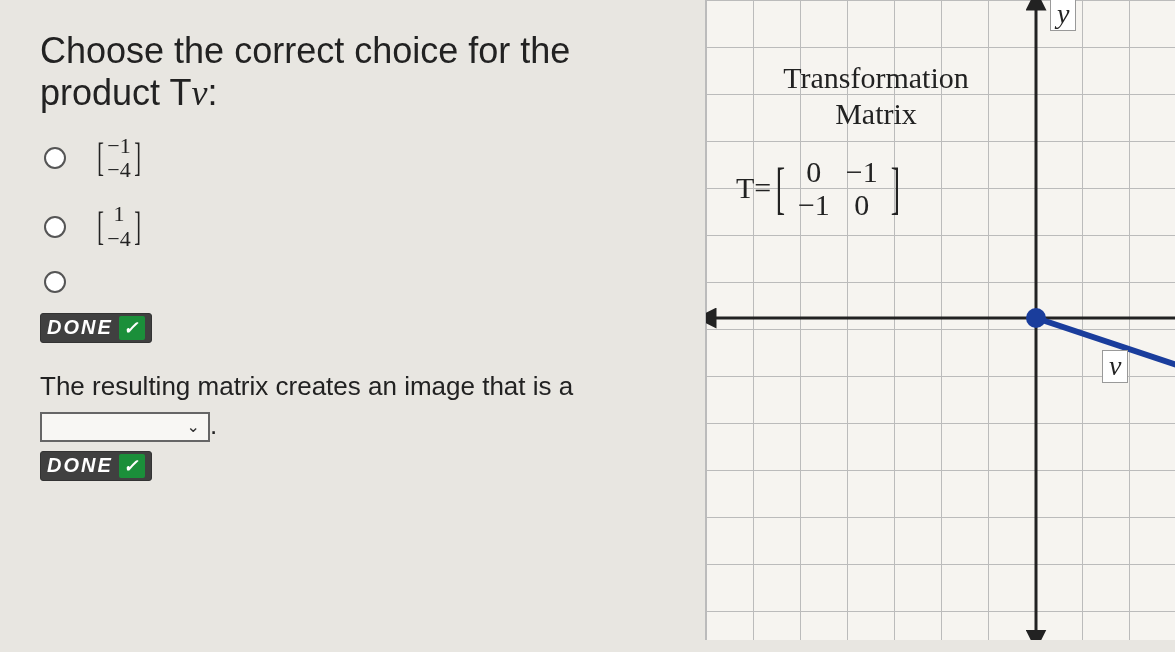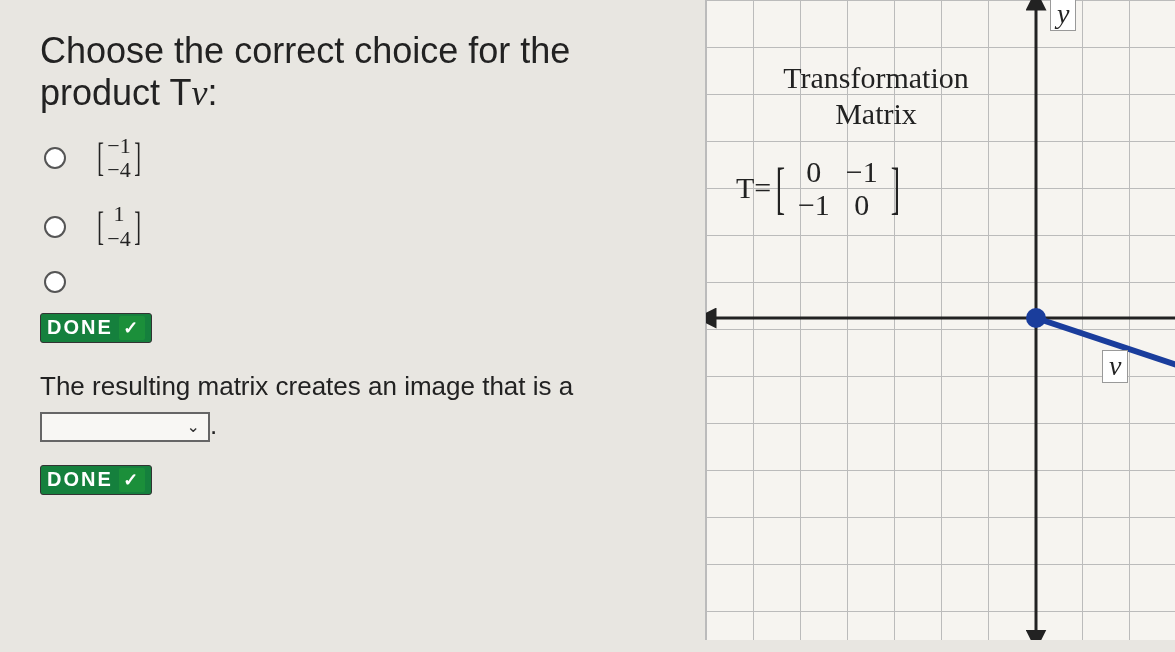--- a/index.html
+++ b/index.html
@@ -57,44 +57,45 @@
   }
   .matrix .col {
     display: flex;
     flex-direction: column;
     align-items: center;
     line-height: 1.1;
   }
   .done-btn {
     display: inline-flex;
     align-items: center;
-    background: #15803d;
+    background: #404040;
     color: #fff;
     font-weight: bold;
     font-size: 20px;
     letter-spacing: 2px;
     border: 1px solid #333;
     border-radius: 3px;
     padding: 2px 6px;
     margin-bottom: 24px;
+    font-style: italic;
   }
   .done-btn .check {
     background: #1b8f3a;
     color: #fff;
     width: 26px; height: 24px;
     display: inline-flex;
     align-items: center; justify-content: center;
     margin-left: 6px;
     border-radius: 2px;
     font-size: 18px;
   }
   .fill-text {
     font-size: 26px;
     line-height: 1.5;
-    margin-bottom: 20px;
+    margin-bottom: 6px;
   }
   .dropdown {
     display: inline-flex;
     align-items: center;
     justify-content: flex-end;
     width: 170px; height: 30px;
     border: 2px solid #666;
     background: #f8f7f4;
     vertical-align: middle;
     padding-right: 8px;

